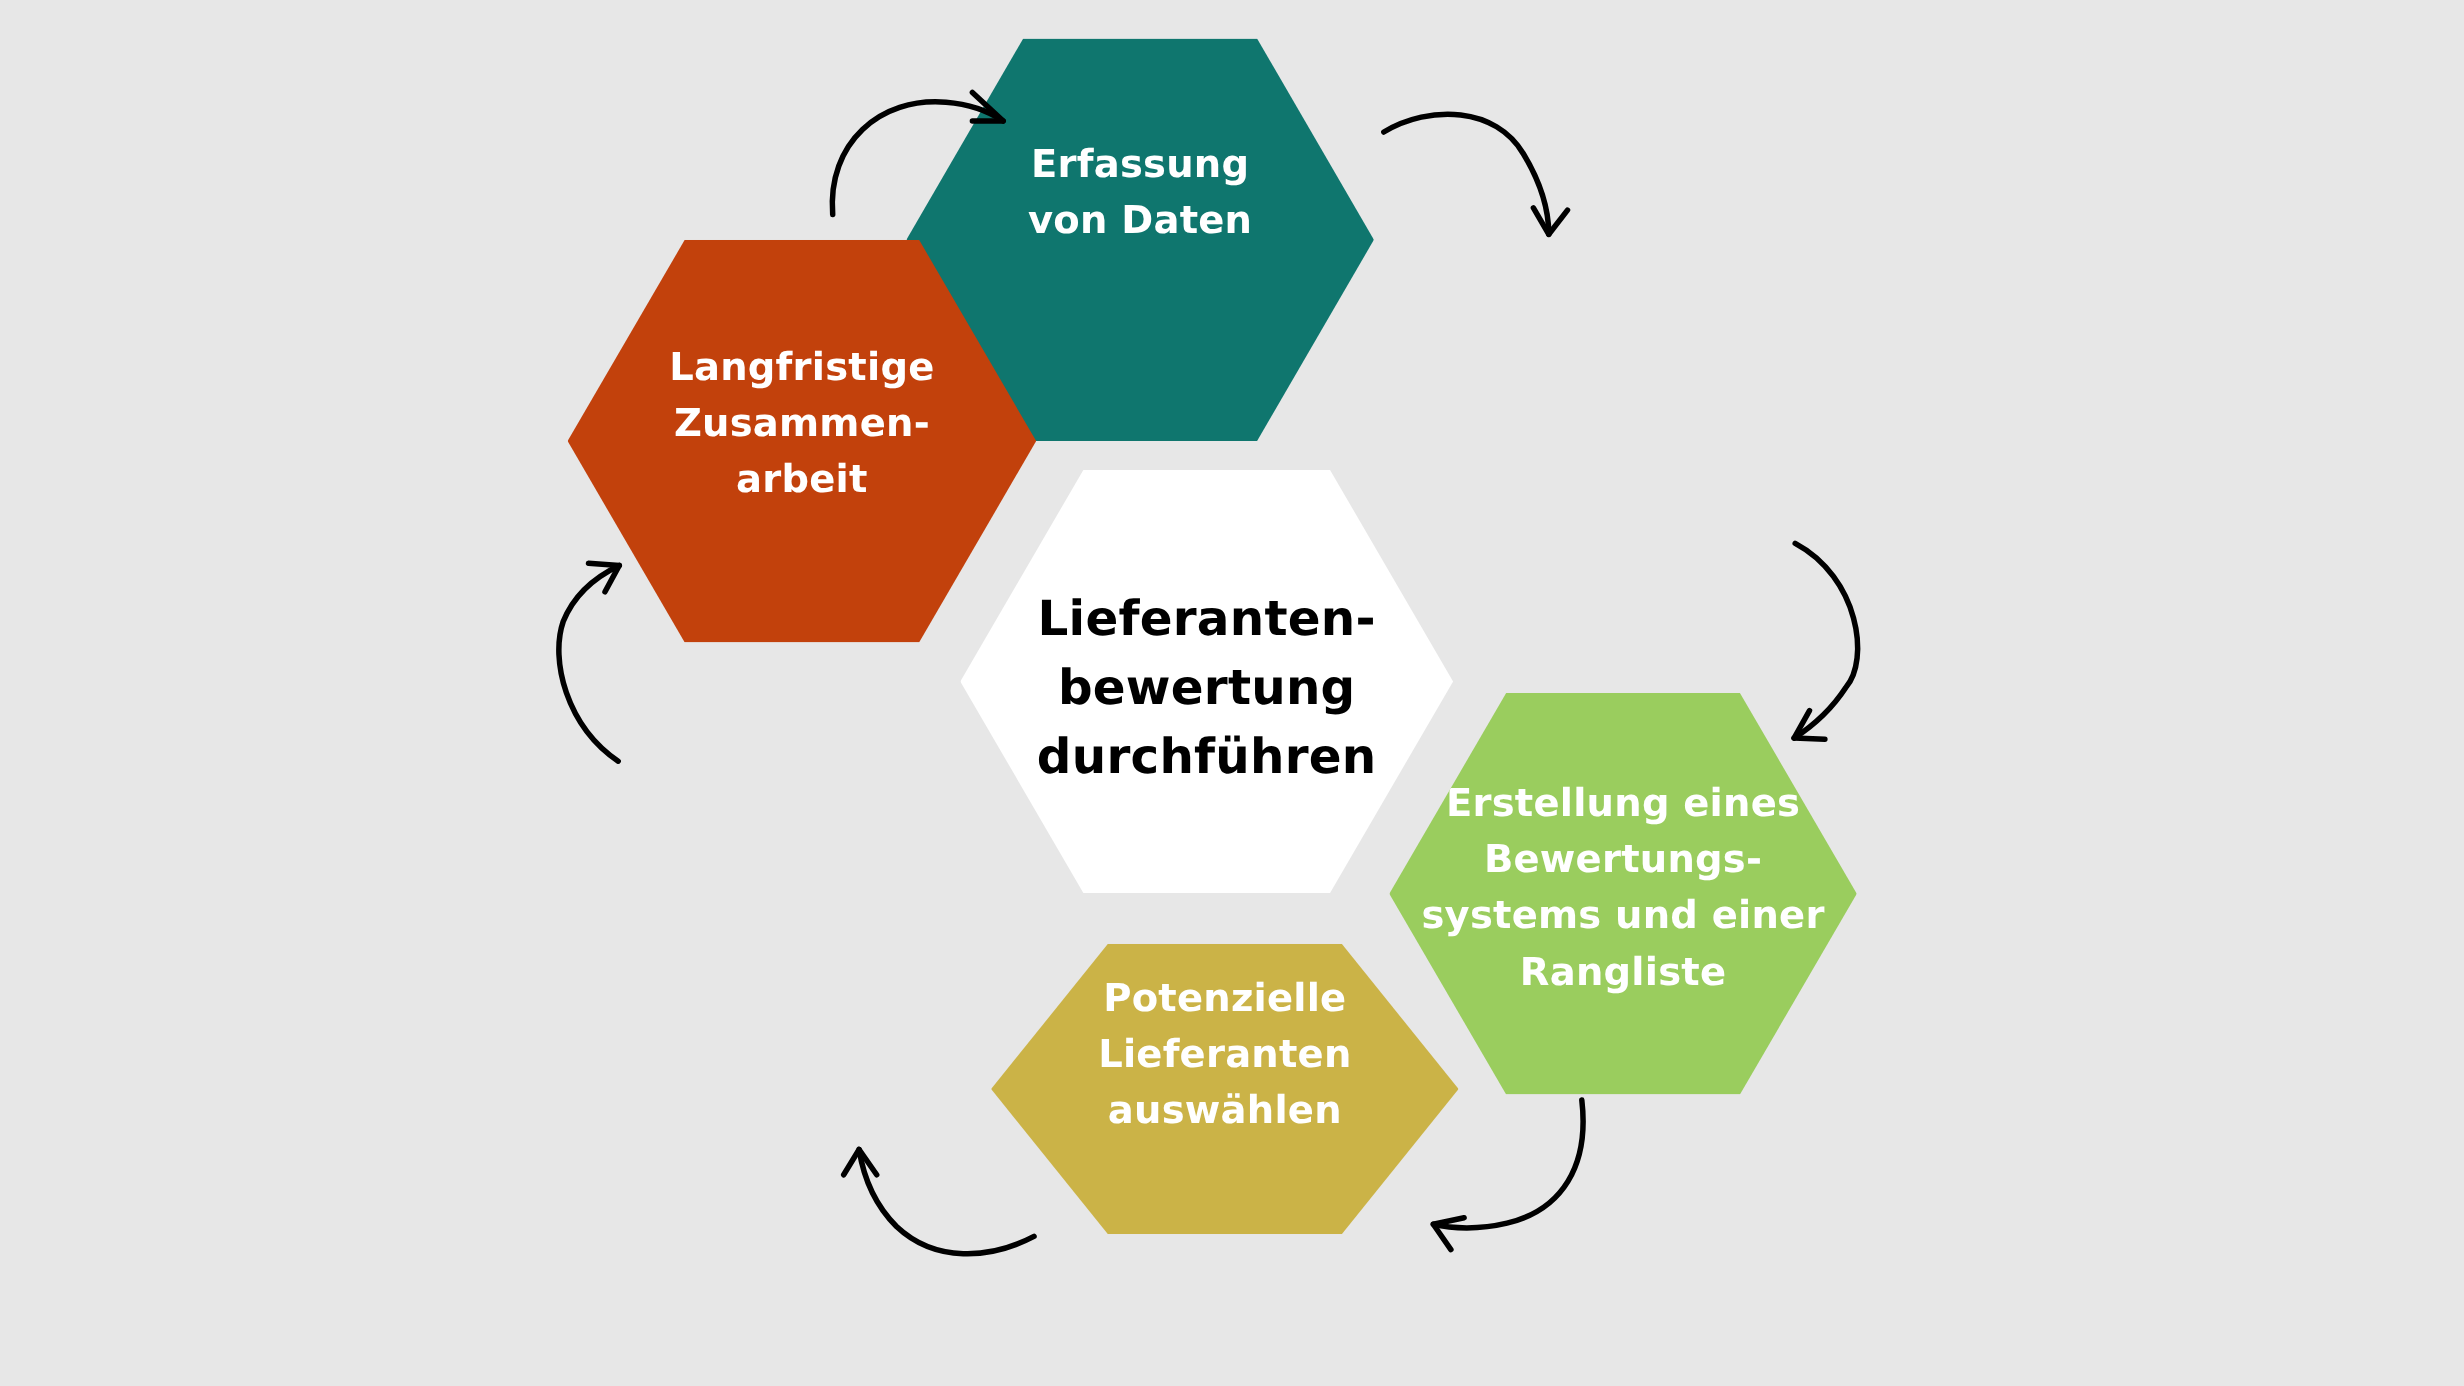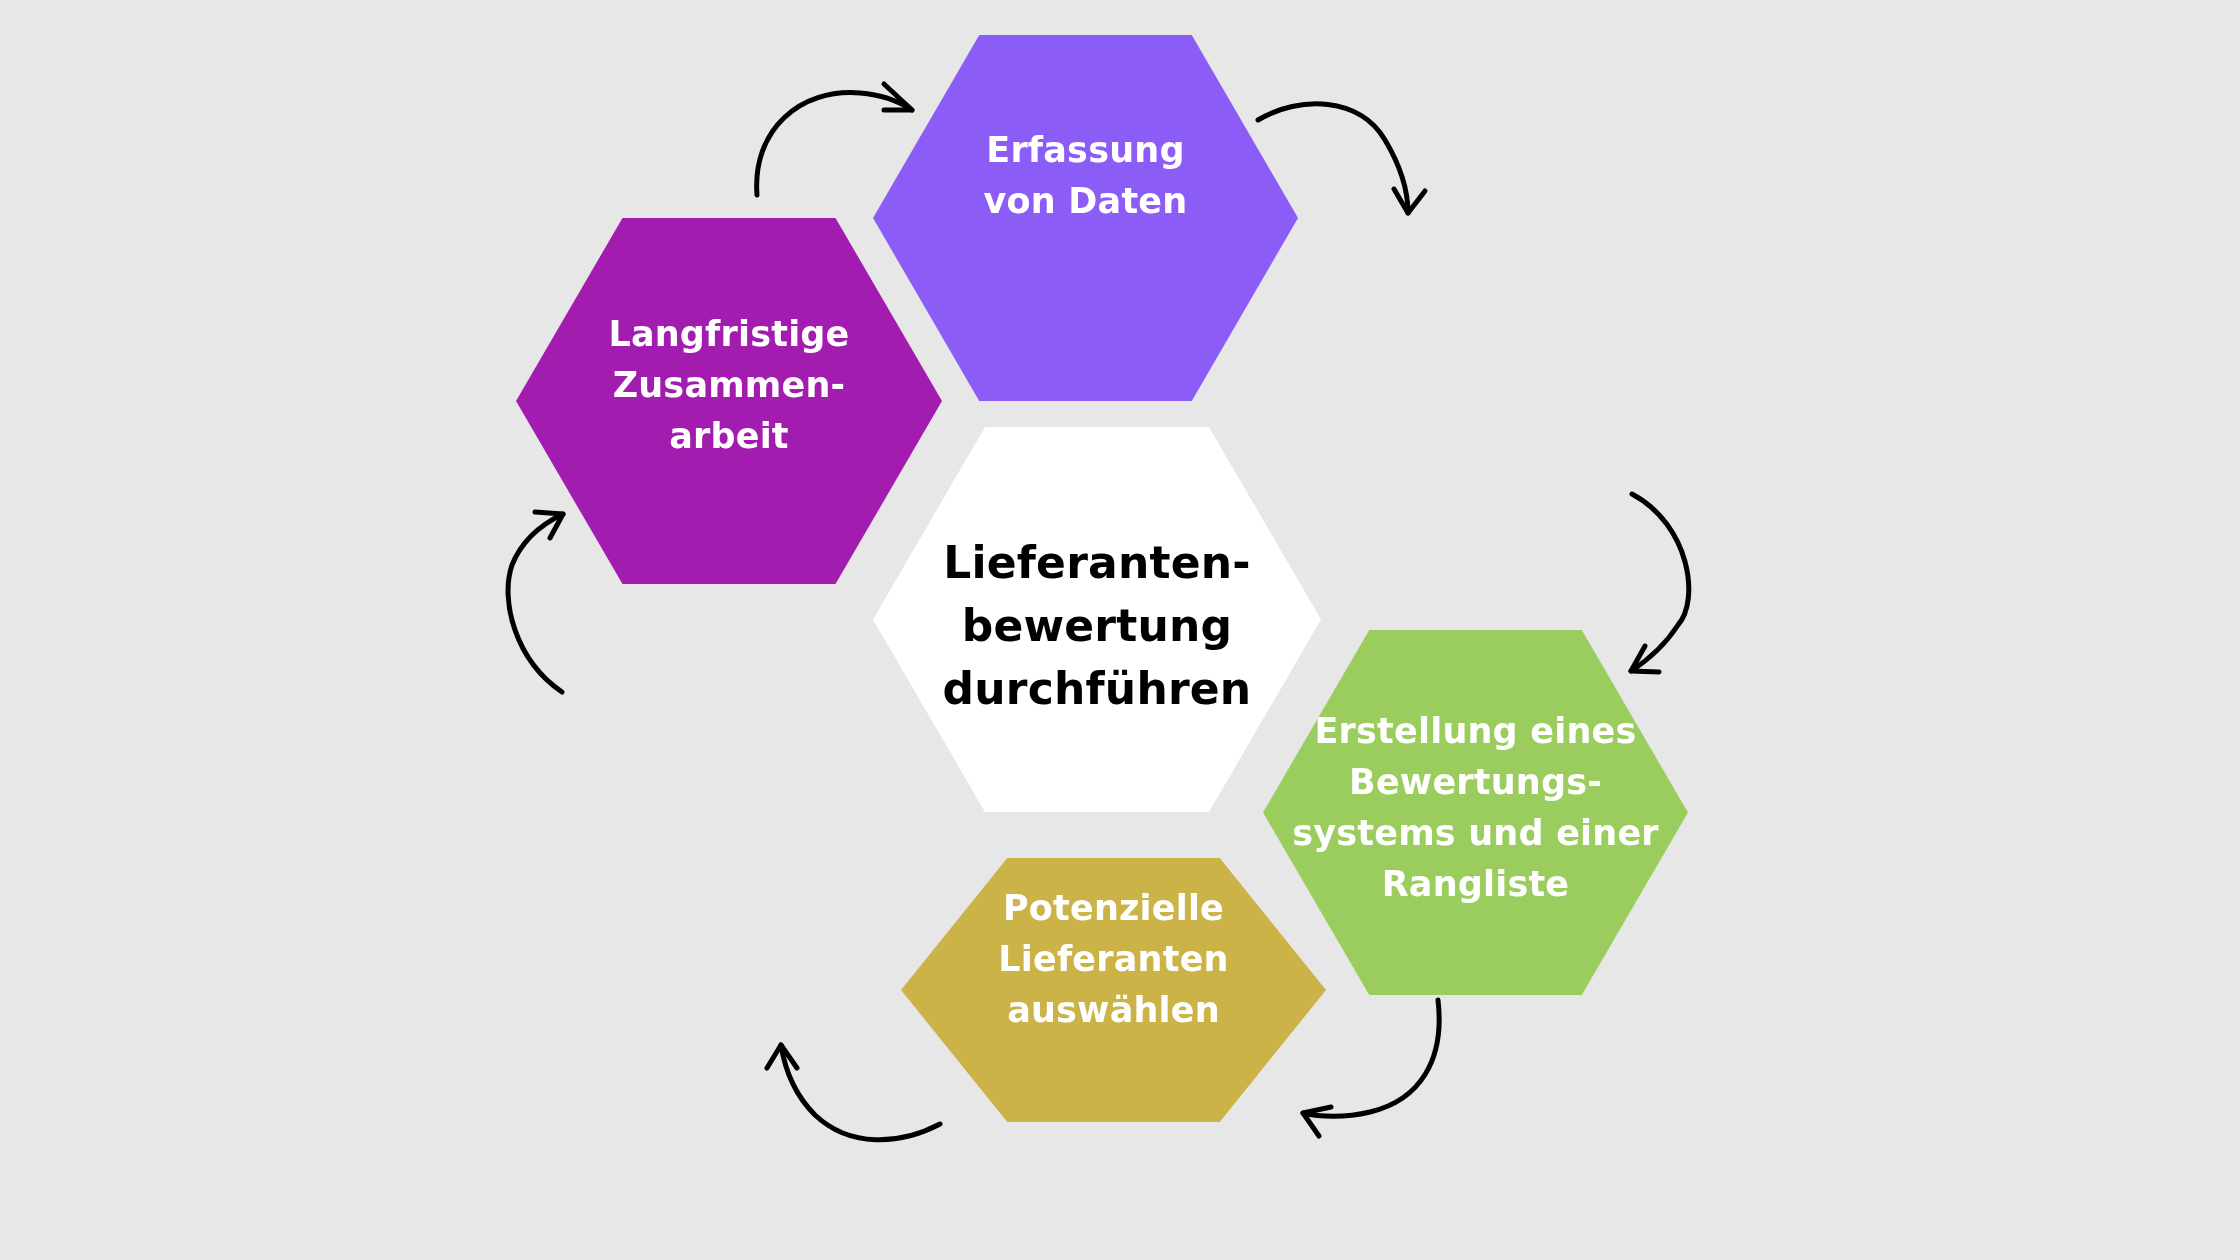--- a/index.html
+++ b/index.html
@@ -60,41 +60,41 @@
 <body>
 
 <div class="canvas">
 
   <div class="hex hex-center" style="left:873px; top:427px; width:448px; height:385px; background:#ffffff;">
     <span class="hex-label">Lieferanten-
 bewertung
 durchführen</span>
   </div>
 
-  <div class="hex" style="left:873px; top:35px; width:425px; height:366px; background:#8b5cf6;">
+  <div class="hex" style="left:824px; top:35px; width:425px; height:366px; background:#0f766e;">
     <span class="hex-label" style="margin-top:-84px;">Erfassung
 von Daten</span>
   </div>
 
 
   <div class="hex" style="left:1263px; top:630px; width:425px; height:365px; background:#9acd5e;">
     <span class="hex-label" style="margin-top:-10px;">Erstellung eines
 Bewertungs-
 systems und einer
 Rangliste</span>
   </div>
 
   <div class="hex" style="left:901px; top:858px; width:425px; height:264px; background:#cbb347;">
     <span class="hex-label" style="margin-top:-62px;">Potenzielle
 Lieferanten
 auswählen</span>
   </div>
 
 
-  <div class="hex" style="left:516px; top:218px; width:426px; height:366px; background:#a21caf;">
+  <div class="hex" style="left:516px; top:218px; width:426px; height:366px; background:#c2410c;">
     <span class="hex-label" style="margin-top:-32px;">Langfristige
 Zusammen-
 arbeit</span>
   </div>
 
   <svg class="arrows" viewBox="0 0 2240 1260">
 
     <g>
       <path d="M757,195 C752,130 800,88 860,93 C885,95 900,102 912,110"></path>
       <path d="M884,84 L912,110 L884,110"></path>

